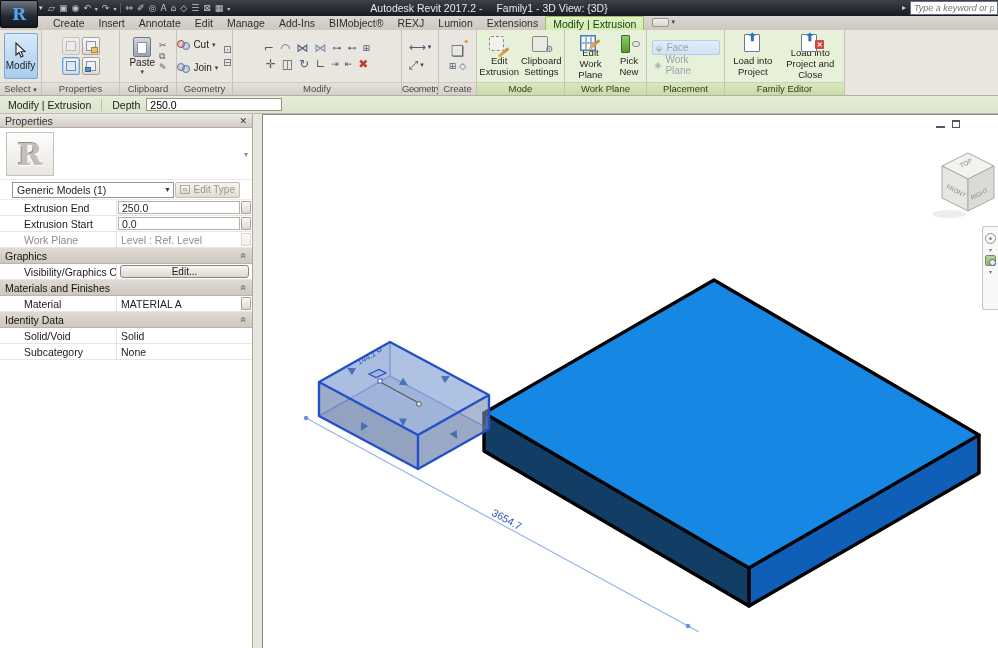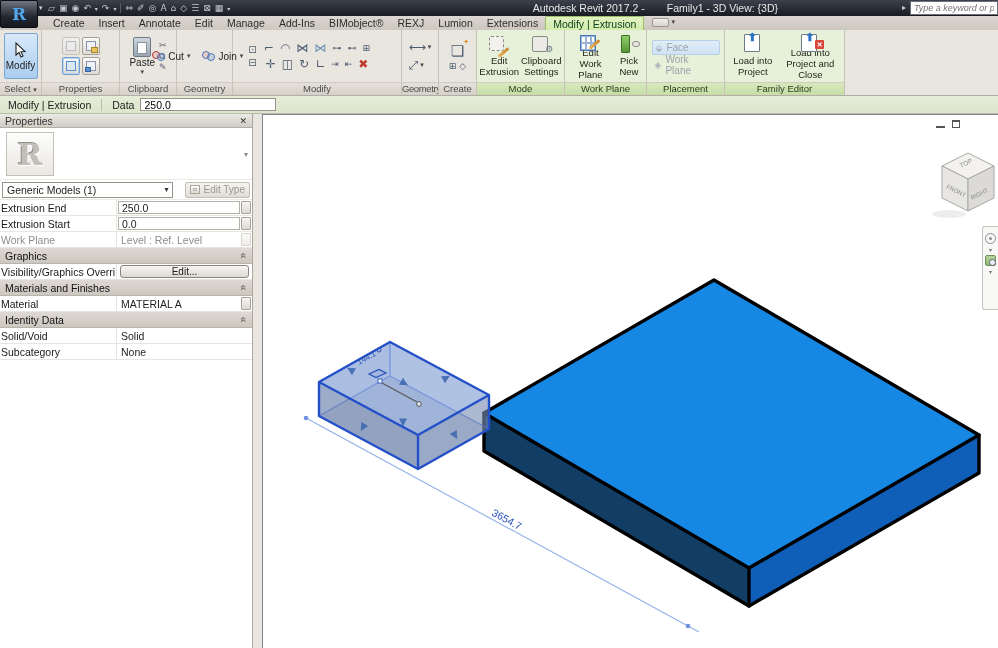--- a/index.html
+++ b/index.html
@@ -7,21 +7,21 @@
   body{position:relative;font-family:"Liberation Sans",sans-serif;background:#fff;font-size:11px;color:#1e1e1e}
 
   
   .titlebar{position:absolute;left:0;top:0;width:998px;height:16px;background:linear-gradient(#3c414c,#181b22);display:flex;align-items:center;z-index:20}
   .appbtn{position:absolute;left:0;top:0;width:38px;height:28px;background:linear-gradient(#6d7682,#23272f 60%,#15181e);border:1px solid #0c0e12;border-radius:2px;display:flex;align-items:center;justify-content:center;z-index:30}
   .appbtn .rglyph{font-size:17px;font-weight:bold;color:#58a6e8;text-shadow:0 1px 1px #06305c;font-family:"DejaVu Serif",serif}
   .appbtn-caret{position:absolute;left:39px;top:4px;color:#cfd2d8;font-size:7px;z-index:30}
   .qat{display:flex;align-items:center;gap:4px;margin-left:48px}
   .qat span{font-size:9px;color:#c3c7cf;font-family:"DejaVu Sans",sans-serif;cursor:default}
   .qat .sep{width:1px;height:10px;background:#565b65}
-  .title-center{position:absolute;left:200px;right:220px;top:0;height:16px;display:flex;align-items:center;justify-content:flex-end;gap:22px;color:#e8e8e8;font-size:10.5px;pointer-events:none;white-space:nowrap}
+  .title-center{position:absolute;left:200px;right:220px;top:0;height:16px;display:flex;align-items:center;justify-content:center;gap:14px;color:#e8e8e8;font-size:10.5px;pointer-events:none;white-space:nowrap}
   .ic-arrow{position:absolute;right:92px;top:3px;color:#cfd2d8;font-size:8px}
   .searchbox{position:absolute;right:0;top:1px;width:88px;height:14px;border:1px solid #6b6f77;background:#fff;font-style:italic;font-size:9px;color:#777;padding:0 3px;font-family:"Liberation Sans",sans-serif}
 
   
   .tabrow{position:absolute;left:0;top:16px;width:998px;height:14px;background:linear-gradient(#dcd8d1,#ccc8c0);display:flex;align-items:stretch;padding-left:46px}
   .tab{padding:1px 7px 0;font-size:10.5px;color:#2d2d2d;white-space:nowrap;cursor:default}
   .tab.active{background:linear-gradient(#e3f2c2,#d3ecab);border:1px solid #9dbf69;border-bottom:none;border-radius:2px 2px 0 0;color:#142}
   .tabicon{width:17px;height:9px;background:linear-gradient(#f2f0ec,#d8d4cc);border:1px solid #9a968e;border-radius:2px;margin:2px 2px 0 8px}
   .tabicon-caret{font-size:7px;color:#444;margin-top:2px}
 
@@ -39,21 +39,21 @@
   .icbox{border:1px solid #a5a19a;background:linear-gradient(#fafaf8,#dedad3);border-radius:2px;position:relative}
   .icbox.sel{border-color:#6f9fd0;box-shadow:0 0 0 1px #b9d4ee inset}
   .icbox .mini{position:absolute;inset:3px;border:1px solid #8a93a8;background:#eef2f8}
   .icbox .fold{position:absolute;right:1px;bottom:1px;width:7px;height:6px;background:#e8c35a;border:1px solid #a8862e}
   .icbox .bluecell{position:absolute;left:2px;bottom:2px;width:6px;height:5px;background:#5b8fd4;border:1px solid #36659f}
   .pastecol{display:flex;flex-direction:column;align-items:center;font-size:10px;color:#1e1e1e}
   .clipicon{width:18px;height:20px;background:linear-gradient(#cfd6de,#9aa6b2);border:1px solid #6e7a86;border-radius:2px;position:relative}
   .clipicon:after{content:"";position:absolute;left:3px;top:4px;right:3px;bottom:2px;background:#fff;border:1px solid #8a93a0}
   .smallcol{display:flex;flex-direction:column;gap:1px;margin-left:2px}
   .smallcol span{font-size:9px;color:#55606e;font-family:"DejaVu Sans",sans-serif;line-height:10px}
-  .georows{display:flex;flex-direction:row;gap:12px}
+  .georows{display:flex;flex-direction:column;gap:12px}
   .georow{display:flex;align-items:center;gap:3px;font-size:10px;color:#1e1e1e}
   .twocirc{width:13px;height:10px;position:relative}
   .twocirc i{position:absolute;width:8px;height:8px;border-radius:50%;border:1.5px solid #b23a3a;background:rgba(230,120,120,.25)}
   .twocirc i:last-child{left:5px;top:2px;border-color:#4a78b8;background:rgba(120,160,220,.25)}
   .caret{font-size:7px;color:#444}
   .geox{display:flex;flex-direction:column;gap:2px;margin-left:3px}
   .geox span{font-size:10px;color:#55606e;font-family:"DejaVu Sans",sans-serif;line-height:11px}
   .modgrid{display:flex;flex-direction:column;gap:2px}
   .modrow{display:flex;gap:6px;justify-content:center}
   .modrow span{font-size:12px;line-height:14px;color:#4c5d72;font-family:"DejaVu Sans",sans-serif}
@@ -91,30 +91,30 @@
   .depthinput{width:136px;height:13px;border:1px solid #98948c;background:#fff;font-size:10.5px;padding:0 3px;font-family:"Liberation Sans",sans-serif}
 
   
   .palette{position:absolute;left:0;top:114px;width:253px;bottom:0;background:#fff;border-right:1px solid #aaa69e;display:flex;flex-direction:column}
   .phead{height:14px;background:linear-gradient(#eceae5,#d0ccc4);border-bottom:1px solid #b2aea6;display:flex;align-items:center;padding:0 5px;font-size:10.5px;color:#333}
   .phead .x{margin-left:auto;font-size:9px;color:#333;cursor:default}
   .thumbrow{height:52px;border-bottom:1px solid #eceae6;position:relative}
   .thumb{position:absolute;left:6px;top:4px;width:48px;height:44px;border:1px solid #c5c1b9;background:linear-gradient(#fdfdfc,#e9e7e2);display:flex;align-items:center;justify-content:center}
   .thumb .bigR{font-size:30px;font-weight:bold;color:#c2beb8;text-shadow:1px 1px 0 #fff,-1px -1px 0 #908c86;font-family:"DejaVu Serif",serif}
   .thumbrow .carR{position:absolute;right:4px;top:22px;font-size:8px;color:#8a8a8a}
-  .typerow{height:20px;display:flex;align-items:center;gap:12px;padding:0 2px;border-bottom:1px solid #eceae6}
+  .typerow{height:20px;display:flex;align-items:center;gap:1px;padding:0 12px;border-bottom:1px solid #eceae6}
   .typesel{flex:1;height:16px;border:1px solid #98948c;background:#fff;display:flex;align-items:center;padding:0 4px;font-size:10.5px}
   .typesel .tscaret{margin-left:auto;font-size:8px;color:#333}
   .edittype{height:16px;display:flex;align-items:center;gap:3px;padding:0 4px;border:1px solid #c2beb6;border-radius:2px;background:linear-gradient(#f6f4f0,#e0dcd5);color:#9a968e;font-size:10px}
   .et-ic{width:10px;height:9px;border:1px solid #a8a49c;background:linear-gradient(#fff,#ddd9d2);position:relative}
   .et-ic:after{content:"";position:absolute;left:2px;top:2px;right:2px;bottom:2px;border:1px solid #b8b4ac}
   .psec{height:16px;background:linear-gradient(#dedad3,#ccc8c0);border-bottom:1px solid #b8b4ac;display:flex;align-items:center;padding:0 5px;font-size:10.5px;color:#111}
   .psec .chev{margin-left:auto;transform:rotate(90deg);font-size:10px;color:#555}
   .prow{height:16px;display:flex;align-items:stretch;border-bottom:1px solid #e8e5e0;font-size:10.5px}
-  .prow .lbl{width:116px;display:flex;align-items:center;padding-left:1px;white-space:nowrap;overflow:hidden;color:#1a1a1a}
+  .prow .lbl{width:116px;display:flex;align-items:center;padding-left:24px;white-space:nowrap;overflow:hidden;color:#1a1a1a}
   .prow .lbl.dim{color:#8d8d8d}
   .prow .val{flex:1;border-left:1px solid #e8e5e0;display:flex;align-items:center;padding:0 1px;position:relative}
   .vbox{flex:1;height:13px;border:1px solid #b5b1a9;background:#fff;display:flex;align-items:center;padding:0 3px;overflow:hidden;white-space:nowrap}
   .vplain{flex:1;padding-left:3px;white-space:nowrap;overflow:hidden}
   .vplain.dim{color:#8d8d8d}
   .assoc{width:10px;height:13px;margin-left:1px;background:linear-gradient(#f8f6f3,#dcd8d1);border:1px solid #a8a49c;border-radius:1px;flex:0 0 auto}
   .assoc.dim{opacity:.45}
   .cbox{width:11px;height:11px;border:1px solid #8a8a8a;background:#fff;margin-left:2px;display:flex;align-items:center;justify-content:center;font-size:9px;color:#3a6ebf;line-height:1}
   .editbtn{flex:1;height:13px;margin:0 2px;border:1px solid #8a867e;border-radius:3px;background:linear-gradient(#f8f6f3,#dcd8d1);display:flex;align-items:center;justify-content:center;font-size:10px;color:#222}
   .palette .fillwhite{flex:1;background:#fff}
@@ -409,21 +409,21 @@
     </div>
     <div class="plabel">Family Editor</div>
   </div>
 
   <div class="ribbon-fill"></div>
 </div>
 
 <div class="optionsbar">
   <span>Modify | Extrusion</span>
   <span class="osep"></span>
-  <span>Data</span>
+  <span>Depth</span>
   <input class="depthinput" value="250.0" style="">
 </div>
 
 <div class="palette">
   <div class="phead">
     <span>Properties</span>
     <span class="x">✕</span>
   </div>
   <div class="thumbrow">
     <div class="thumb">

